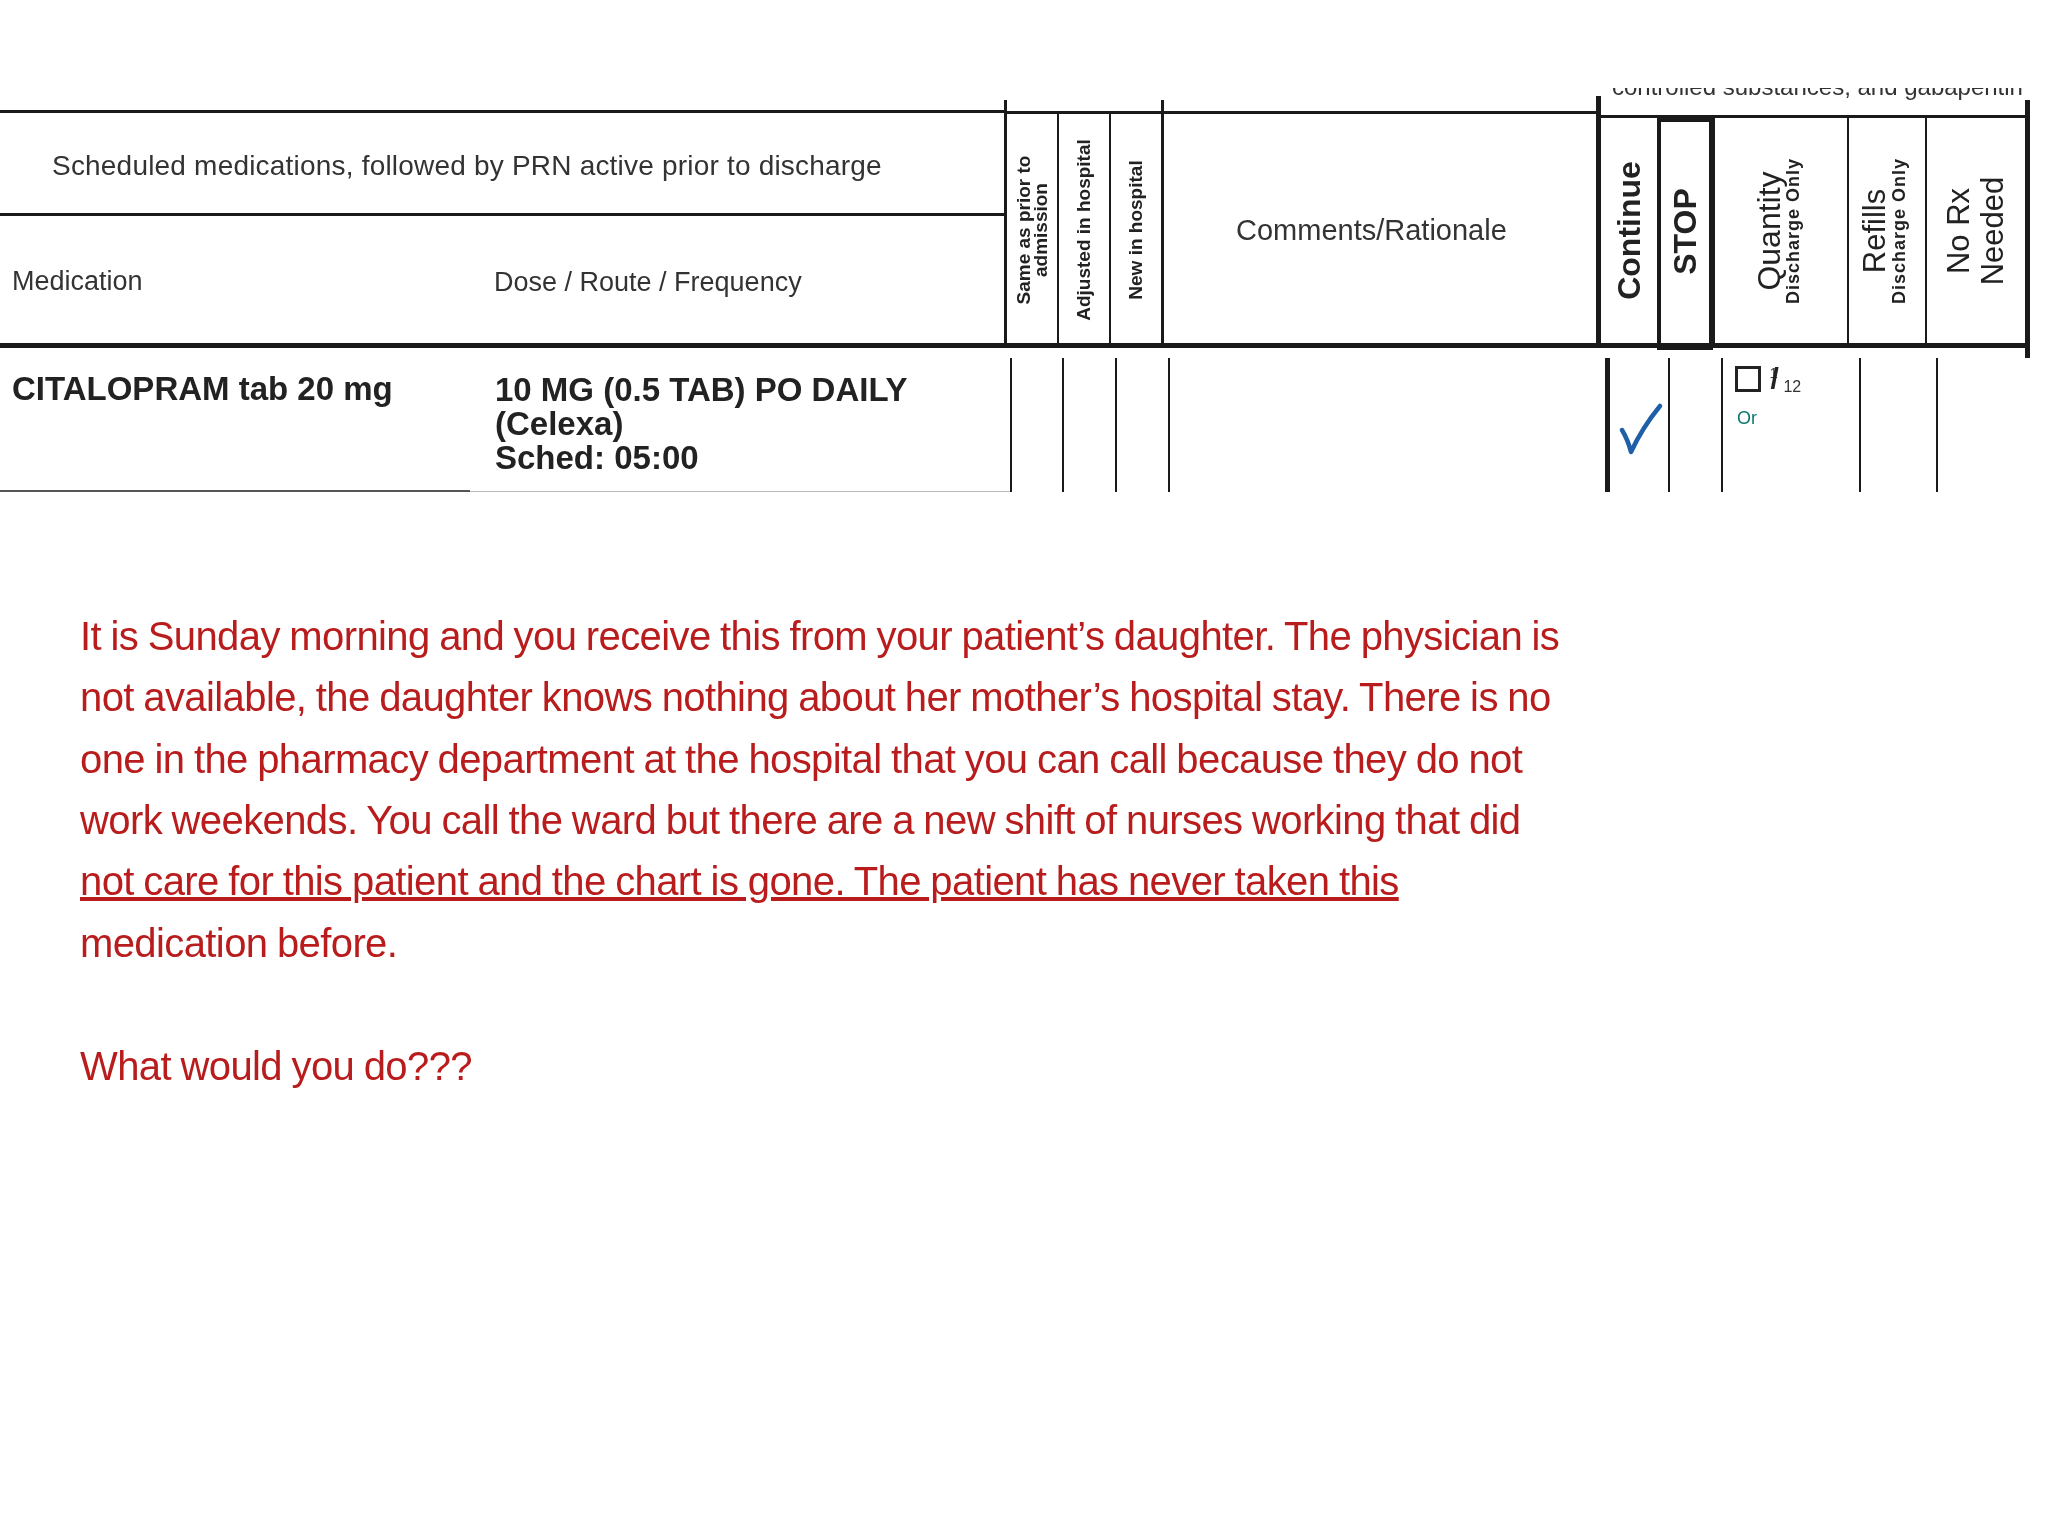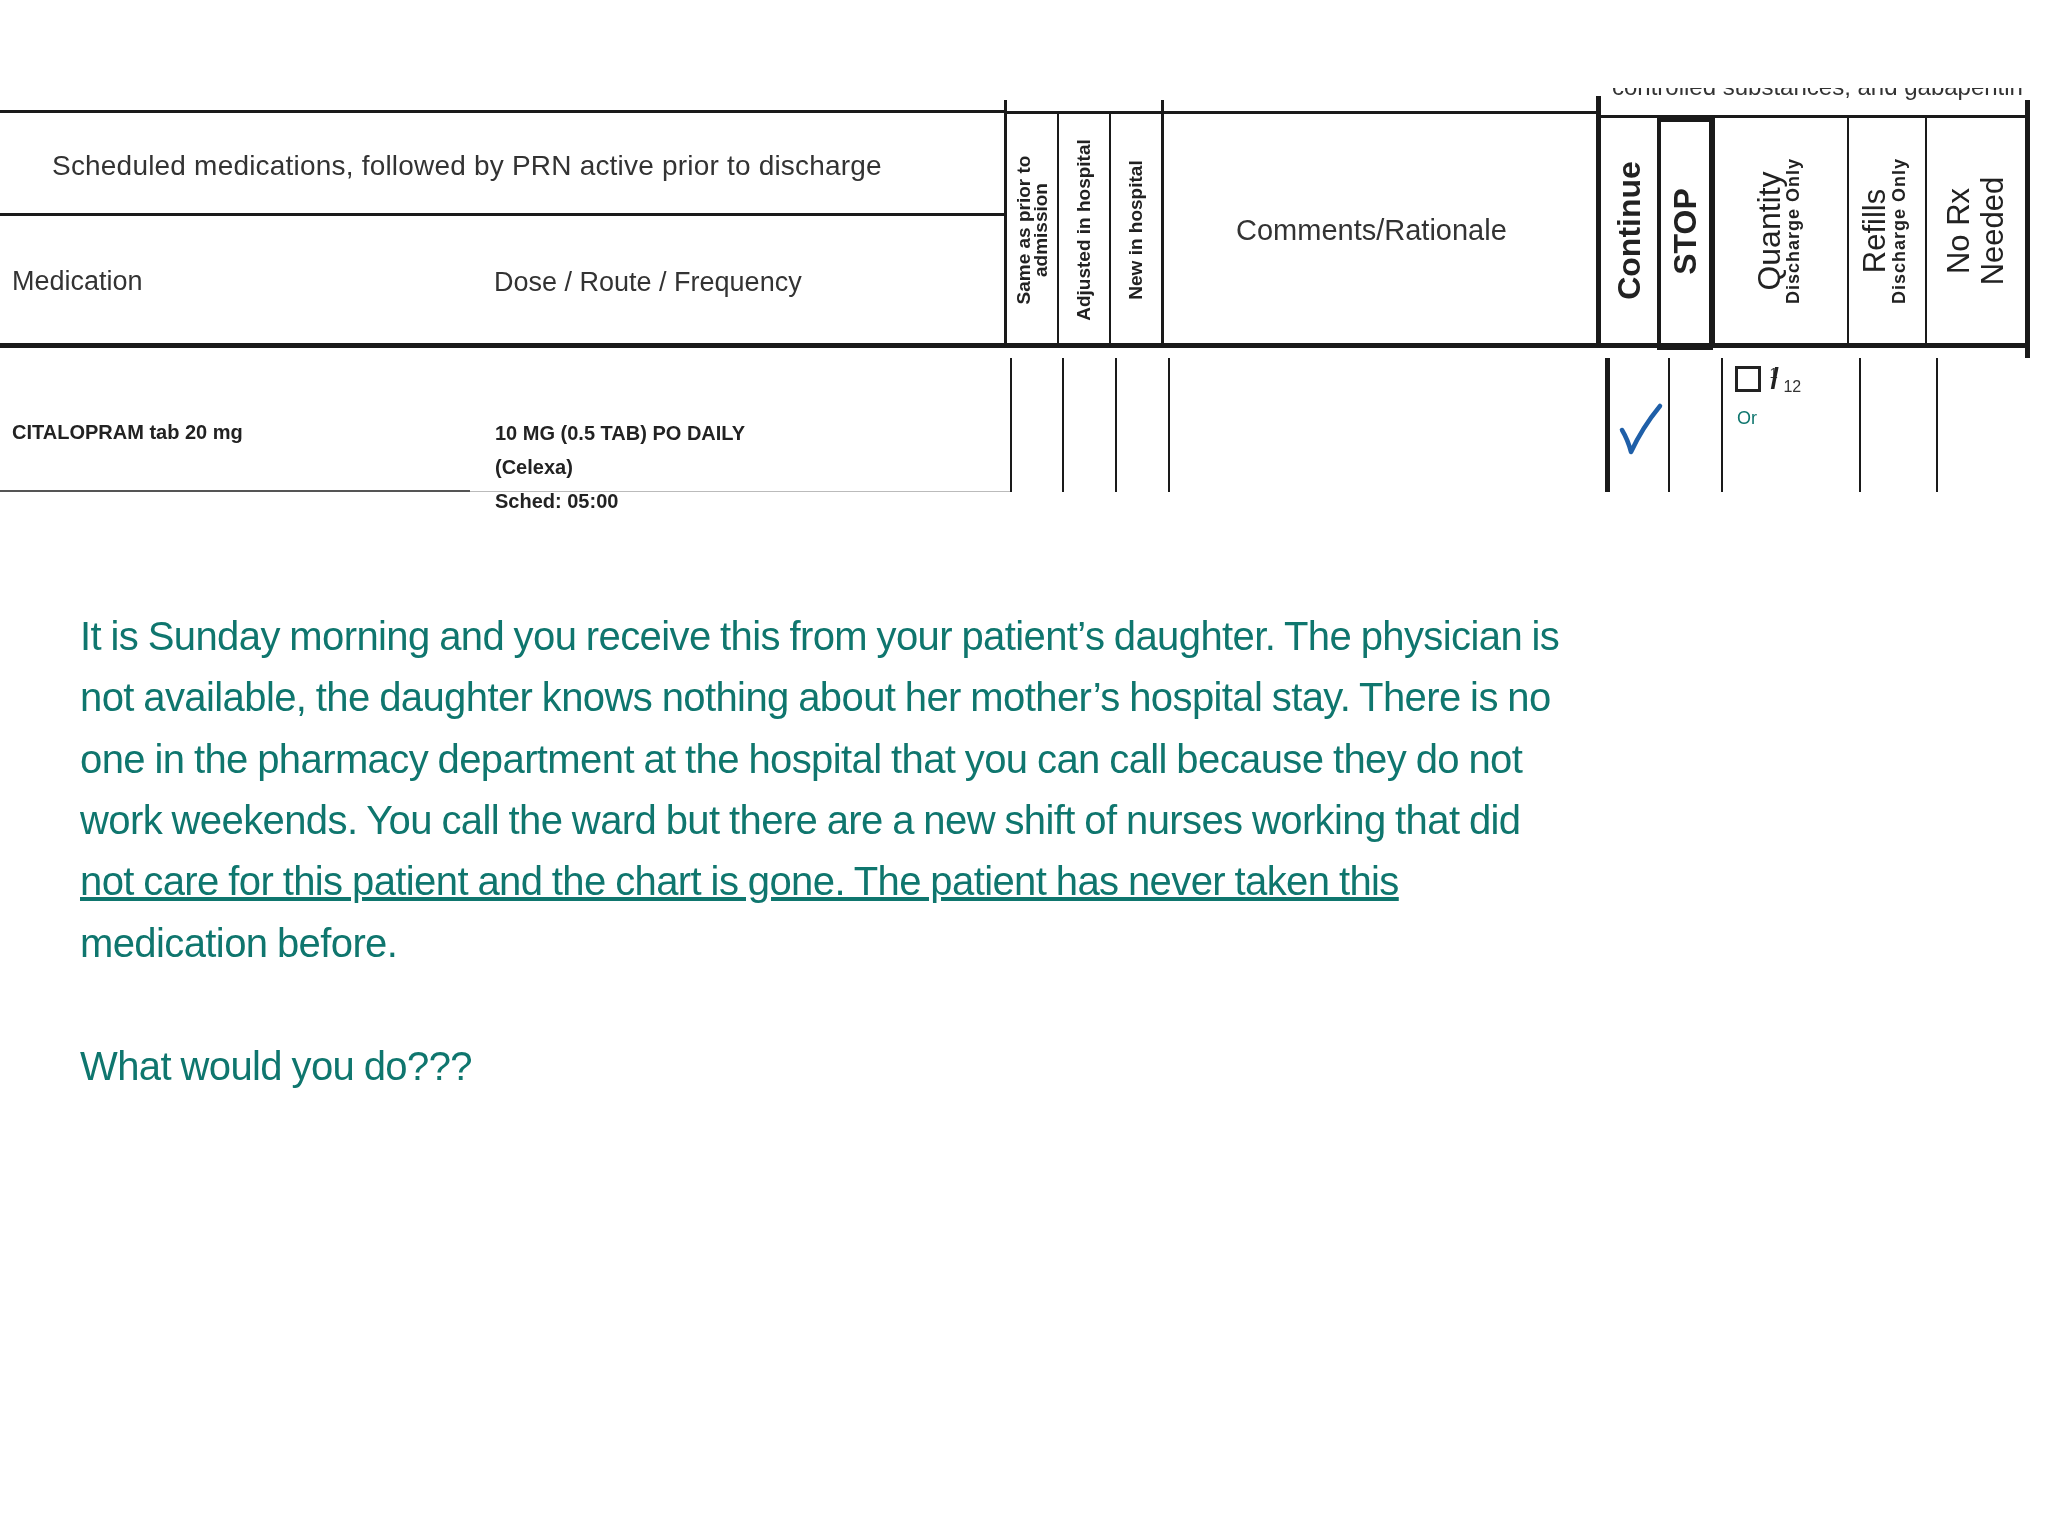--- a/index.html
+++ b/index.html
@@ -11,23 +11,23 @@
 
   .hdr-text { font-family: "Liberation Sans", sans-serif; color: #333; }
   .title-text { left: 52px; top: 150px; font-size: 28px; letter-spacing: 0.2px; white-space: nowrap; }
   .col-hdr { font-size: 27px; white-space: nowrap; }
   .cut-text { left: 1612px; top: 88px; font-size: 24px; color: #333; white-space: nowrap;
               height: 19px; overflow: hidden; line-height: 40px; }
   .cut-text span { position: relative; top: -21px; }
   .vcell { position: absolute; display: flex; align-items: center; justify-content: center; }
   .rot { transform: rotate(-90deg); white-space: nowrap; text-align: center; color: #222; }
 
-  .cell-text { font-size: 20px; font-weight: bold; color: #222; white-space: nowrap; line-height: 34px; margin-top: 43px; }
+  .cell-text { font-size: 33px; font-weight: bold; color: #222; white-space: nowrap; line-height: 34px; }
 
-  .para { left: 80px; font-family: "Liberation Sans", sans-serif; font-size: 40px; color: #0f766e;
+  .para { left: 80px; font-family: "Liberation Sans", sans-serif; font-size: 40px; color: #b91c1c;
           white-space: nowrap; letter-spacing: -0.6px; word-spacing: -1px; }
   .qty-box { width: 20px; height: 20px; border: 3px solid #222; display: inline-block; vertical-align: top; }
 </style>
 </head>
 <body>
 
 <div>
 
   <div class="abs cut-text">
     <span>controlled substances, and gabapentin</span>

